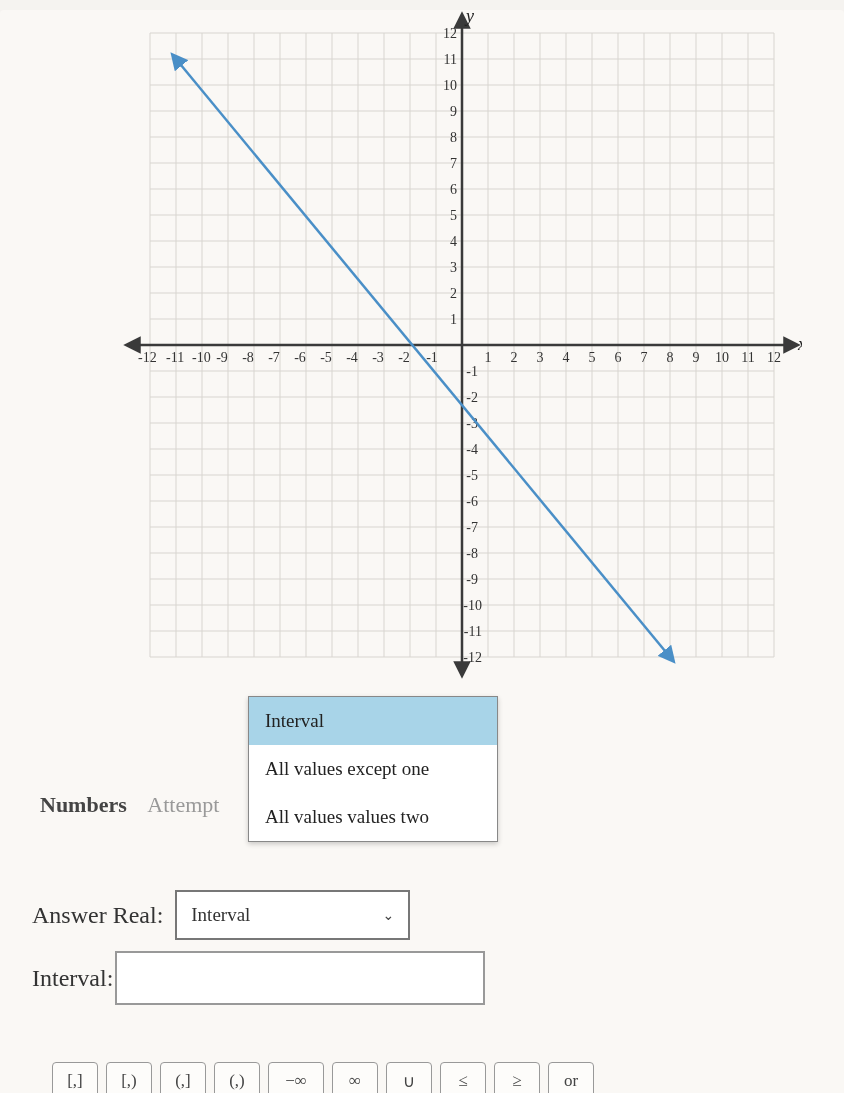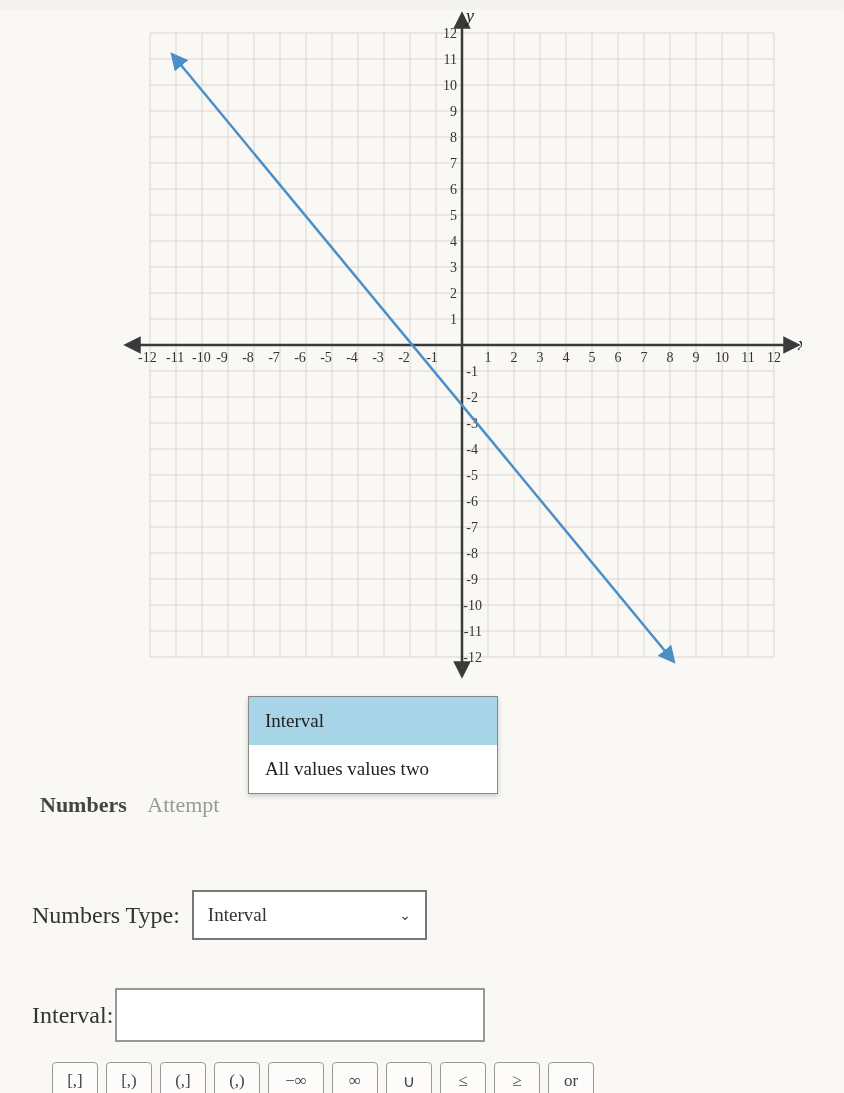--- a/index.html
+++ b/index.html
@@ -95,21 +95,21 @@
       cursor: pointer;
     }
     .chevron {
       font-size: 14px;
       color: #444;
     }
 
     .interval-row {
       position: absolute;
       left: 32px;
-      top: 978px;
+      top: 941px;
       display: flex;
       align-items: center;
       gap: 2px;
     }
     .interval-label {
       font-size: 24px;
       color: #333;
     }
     .interval-input {
       width: 370px;
@@ -269,30 +269,31 @@
         <text x="440" y="626" text-anchor="end">-11</text>
         <text x="440" y="652" text-anchor="end">-12</text>
       </g>
 
       <line class="plot-line" x1="134" y1="49" x2="628" y2="647" marker-start="url(#arrow-blue)" marker-end="url(#arrow-blue)"></line>
     </svg>
   </div>
 
   <div class="dropdown-popup">
     <div class="dropdown-item selected">Interval</div>
+    <div class="dropdown-item">All values except one</div>
     <div class="dropdown-item">All values values two</div>
   </div>
 
   <div class="answer-row">
     <span class="bold">Numbers</span>
     <span class="light">Attempt</span>
   </div>
 
   <div class="answer-type-row">
-    <span class="answer-type-label">Numbers Type:</span>
+    <span class="answer-type-label">Answer Real:</span>
     <div class="select-box">
       <span>Interval</span>
       <span class="chevron">⌄</span>
     </div>
   </div>
 
   <div class="interval-row">
     <span class="interval-label">Interval:</span>
     <div class="interval-input"></div>
   </div>

